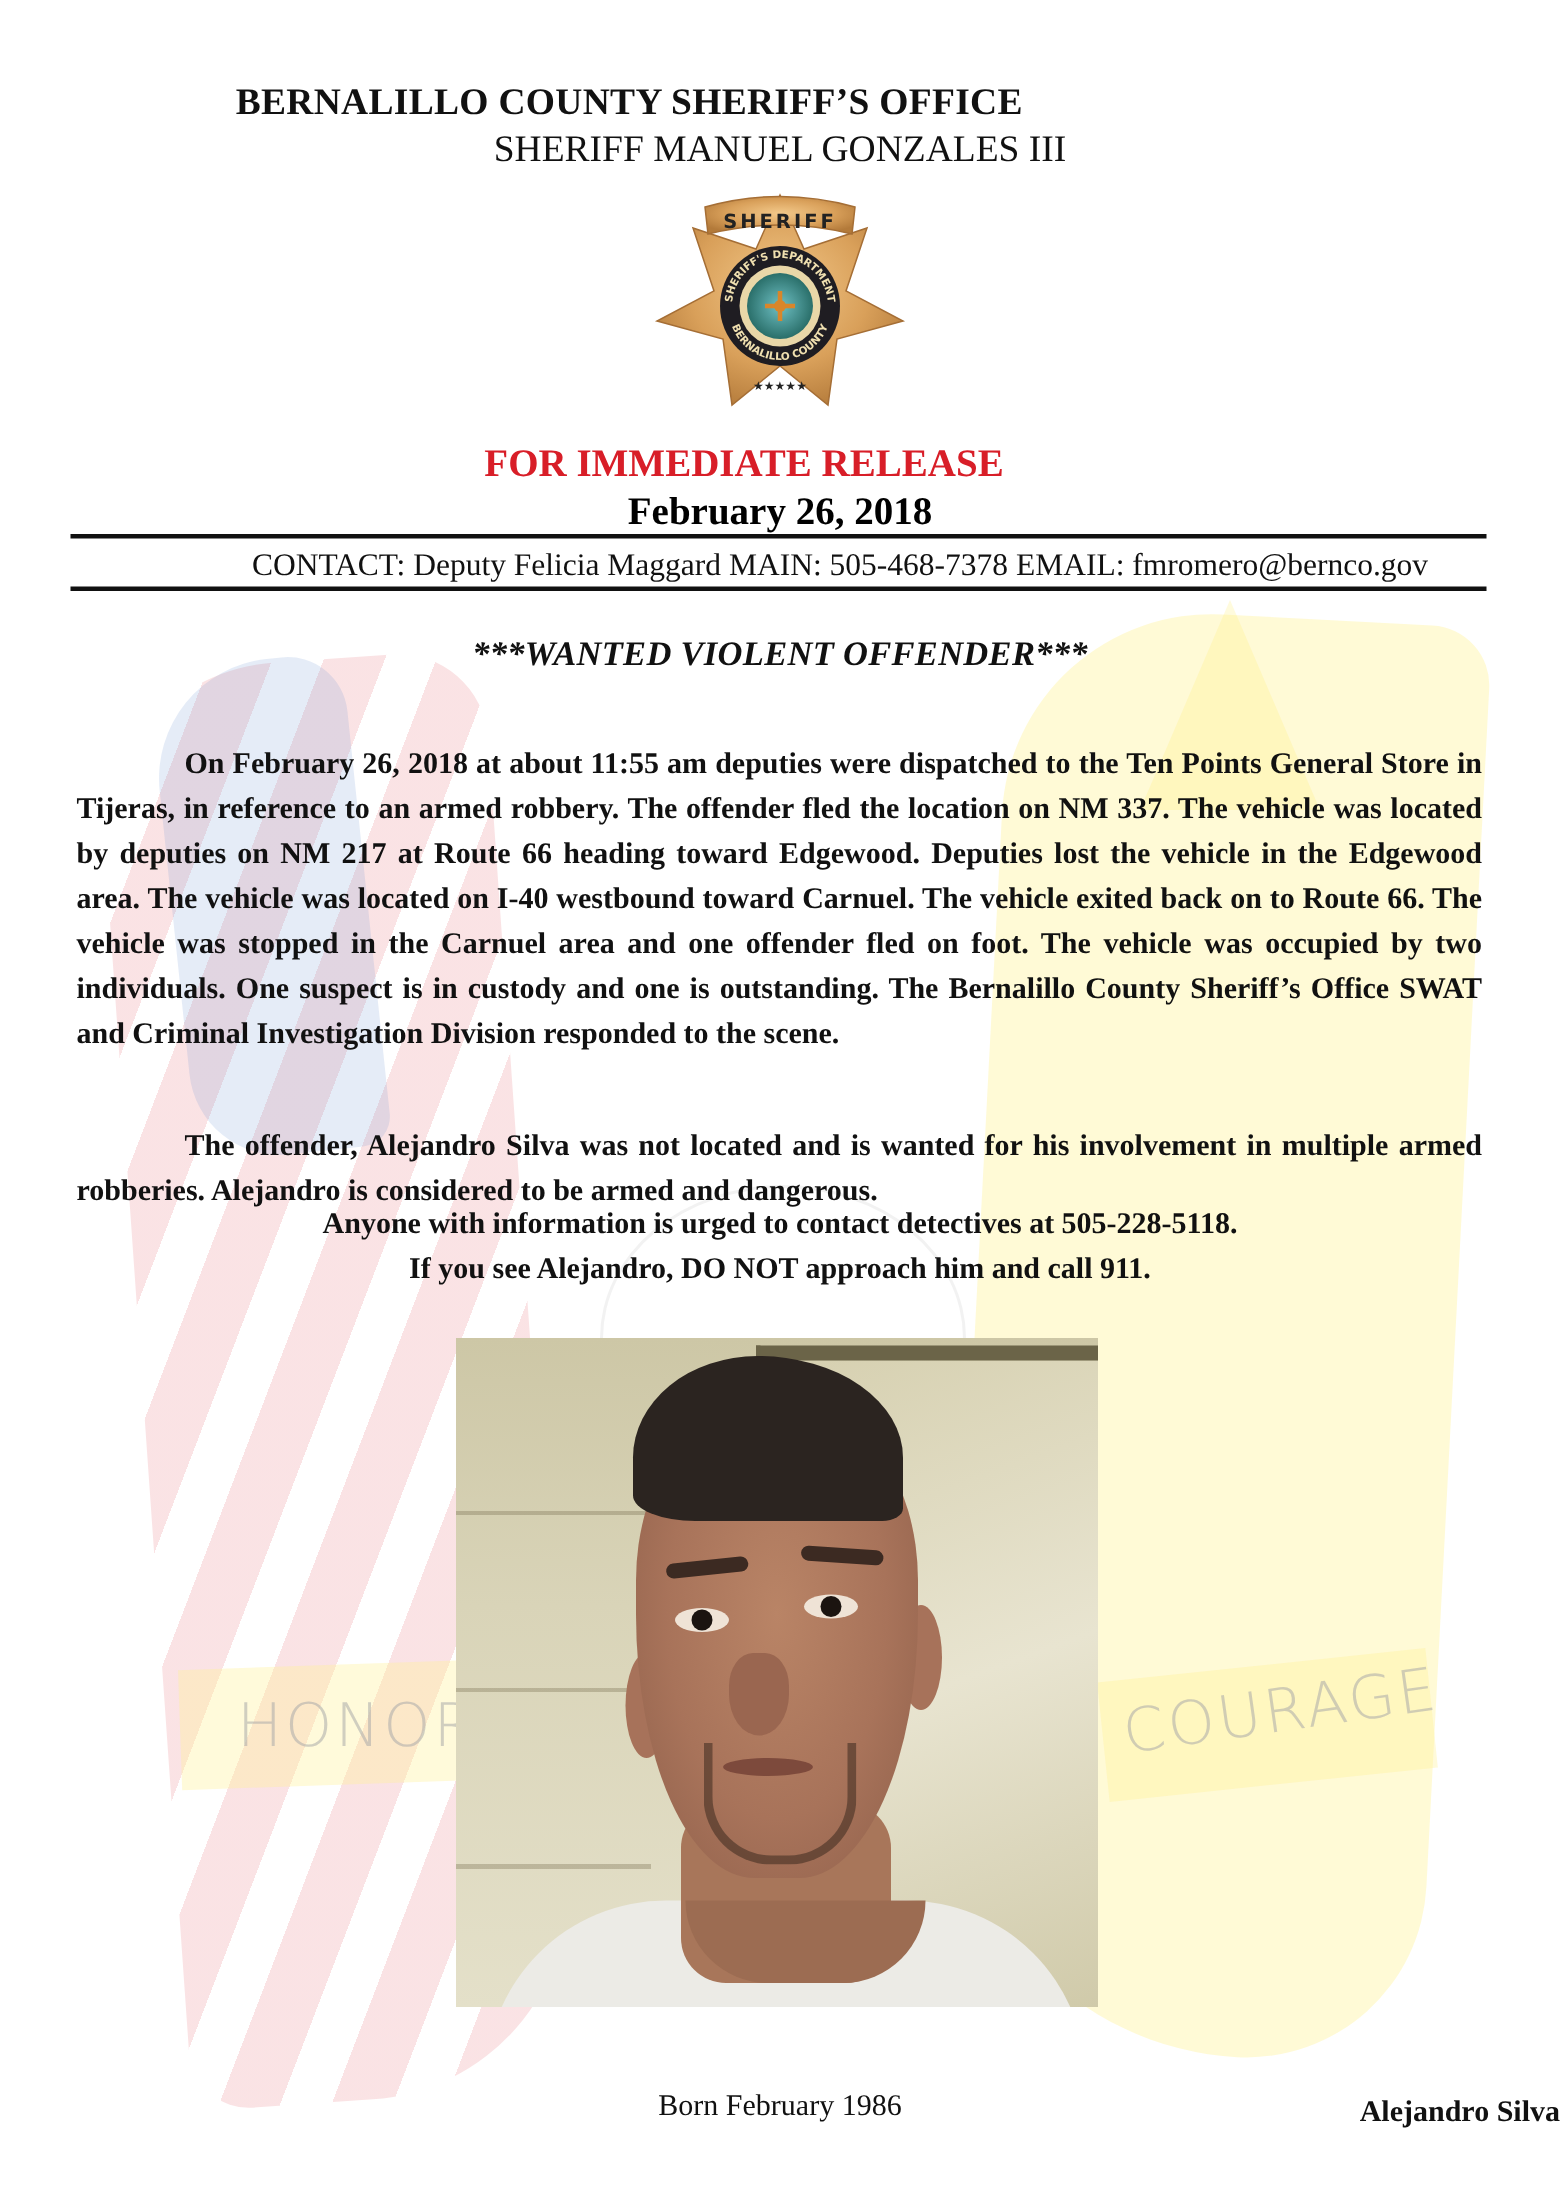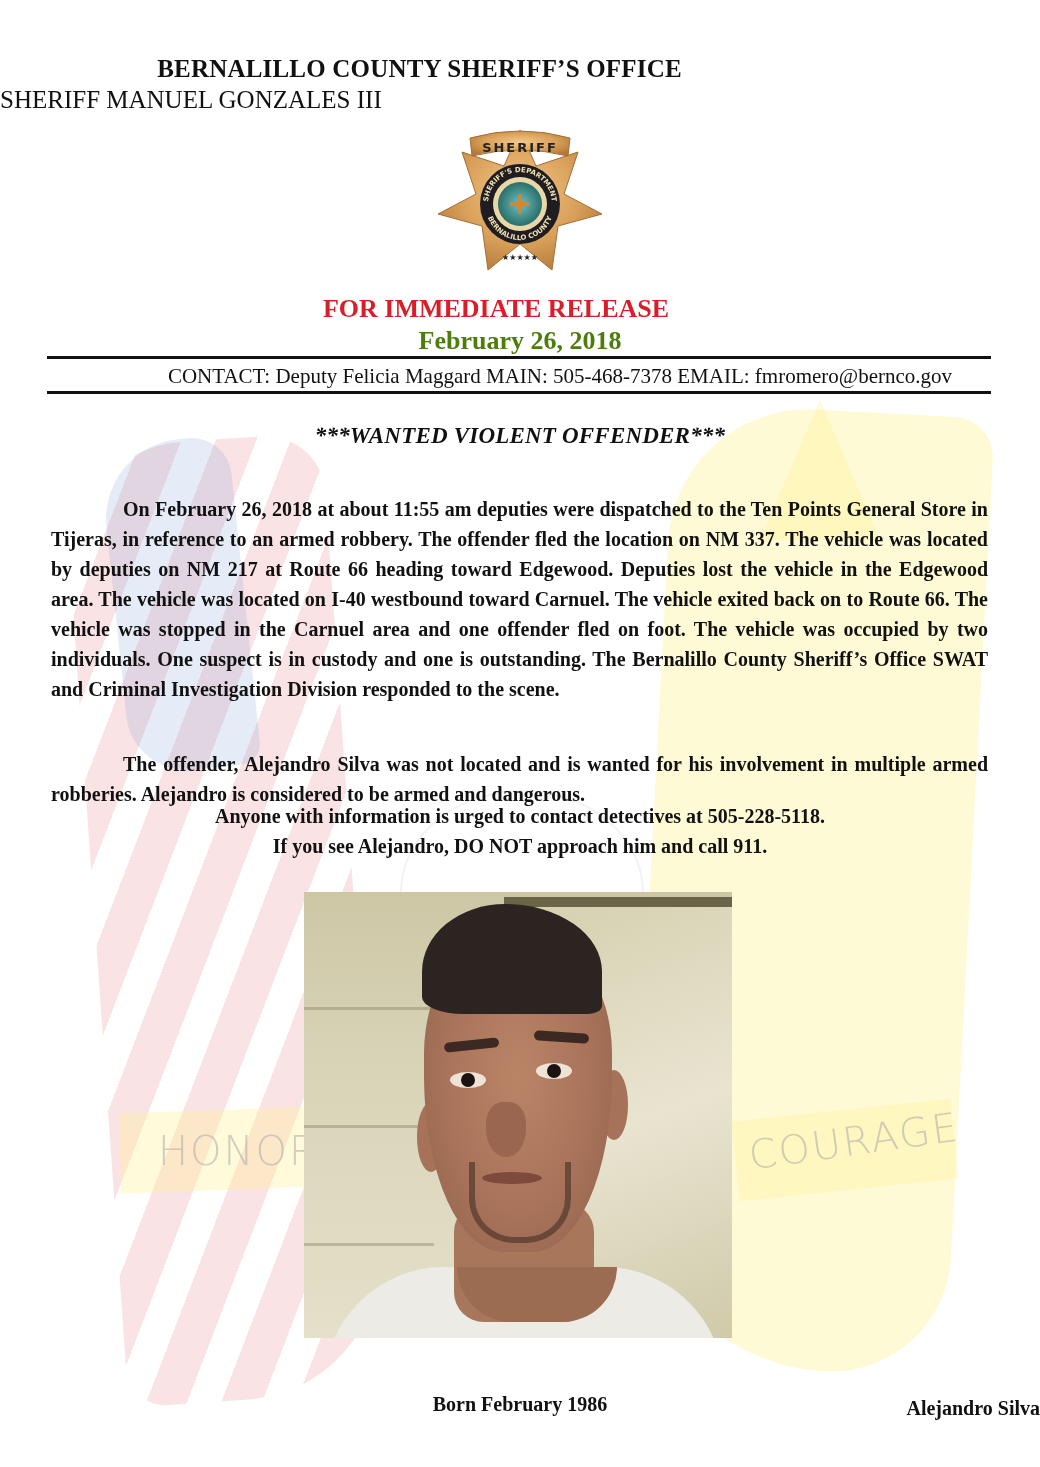--- a/index.html
+++ b/index.html
@@ -94,20 +94,21 @@
       top: 55px;
       text-align: center;
       font-weight: bold;
       font-size: 25px;
       letter-spacing: 0.2px;
     }
     .sheriff-name {
       position: absolute;
       left: 0; width: 1040px;
       top: 86px;
+      text-align: center;
       font-size: 25px;
     }
     .badge {
       position: absolute;
       left: 432px; top: 122px;
       width: 176px; height: 160px;
     }
     .release-label {
       position: absolute;
       left: 0; width: 992px;
@@ -115,21 +116,21 @@
       text-align: center;
       color: #d81e28;
       font-weight: bold;
       font-size: 26px;
     }
     .release-date {
       position: absolute;
       left: 0; width: 1040px;
       top: 326px;
       text-align: center;
-      color: #4d7c0f;
+      color: #000000;
       font-weight: bold;
       font-size: 26px;
     }
     .rule {
       position: absolute;
       left: 47px;
       width: 944px;
       height: 3px;
       background: #111;
     }
@@ -290,21 +291,21 @@
       top: 1397px;
       text-align: right;
       font-weight: bold;
       font-size: 20px;
     }
     .caption-born {
       position: absolute;
       left: 0; width: 1040px;
       top: 1393px;
       text-align: center;
-      font-weight: bold;
+      font-weight: normal;
       font-size: 20px;
     }
   </style>
 </head>
 <body>
 
 <div class="watermark">
   <div class="wm-flag-us"></div>
   <div class="wm-flag-us-blue"></div>
   <div class="wm-flag-nm"></div>

